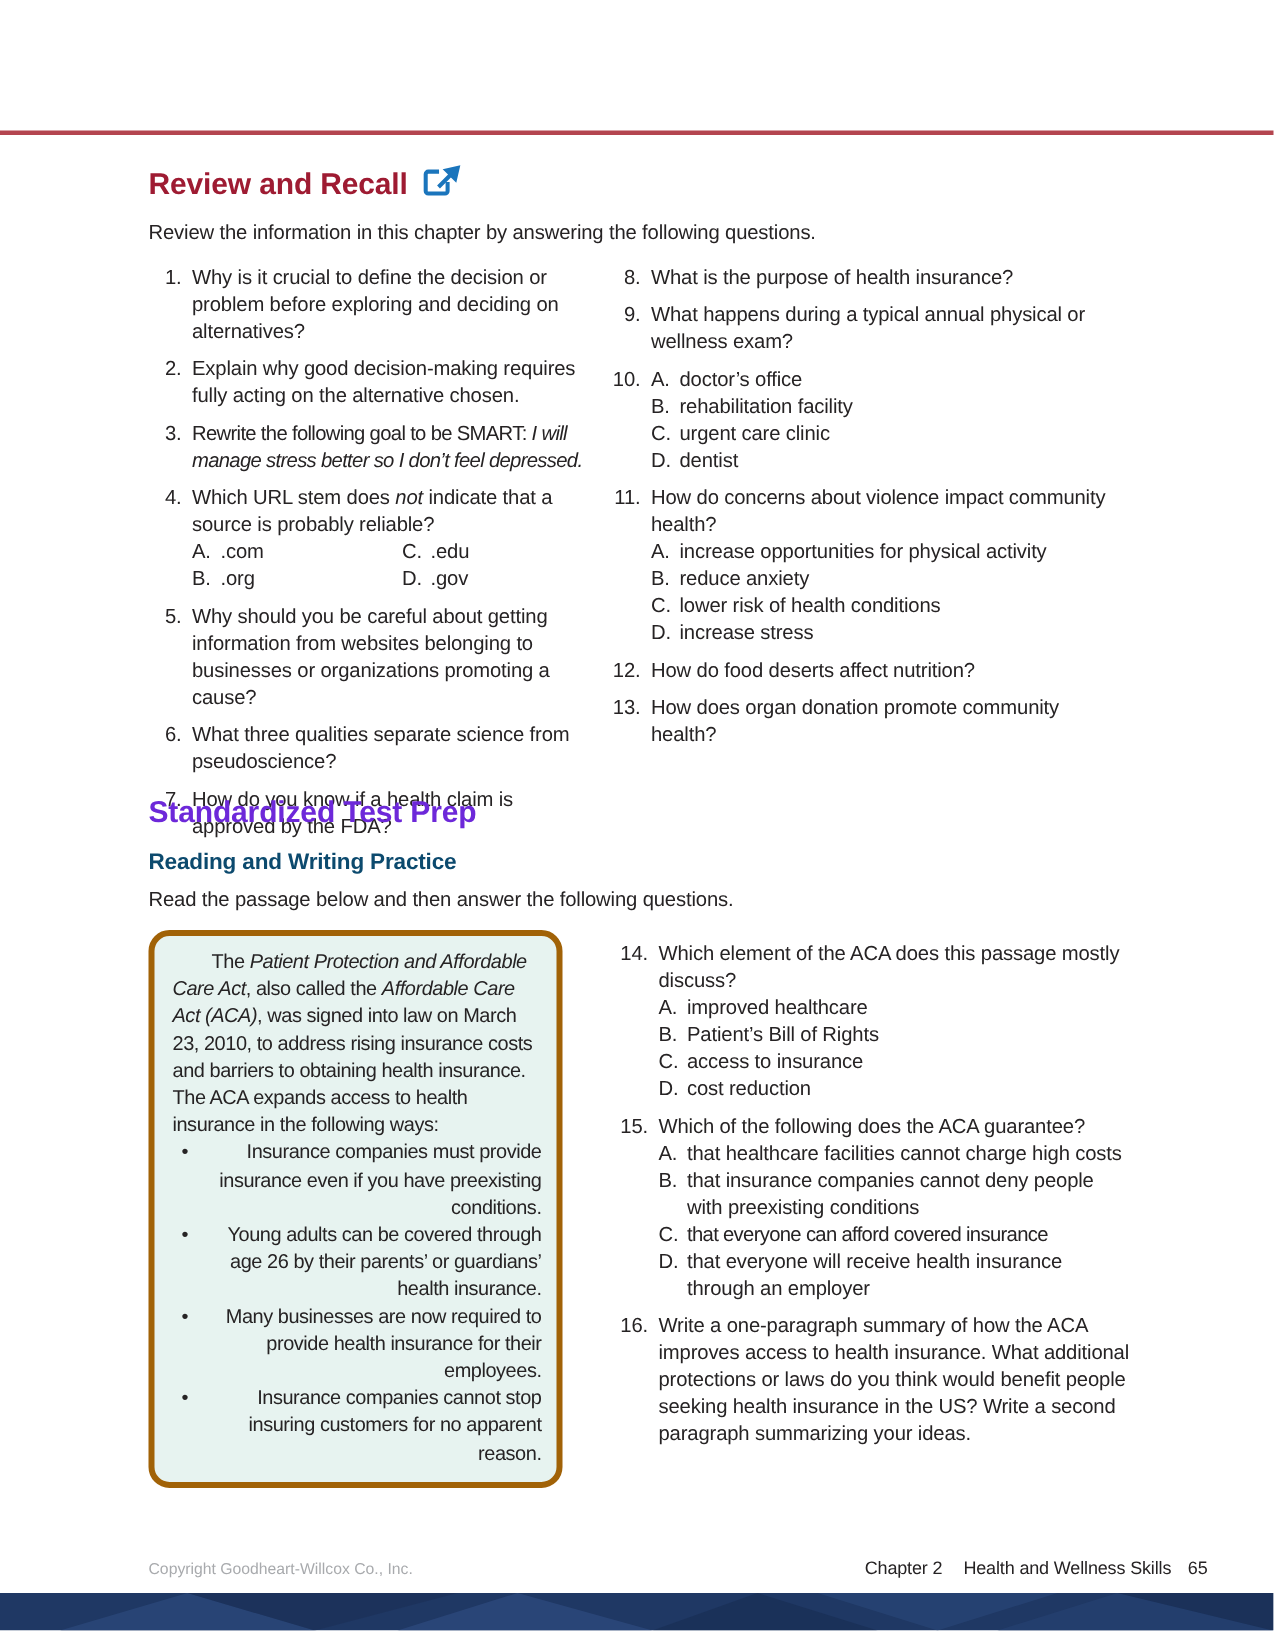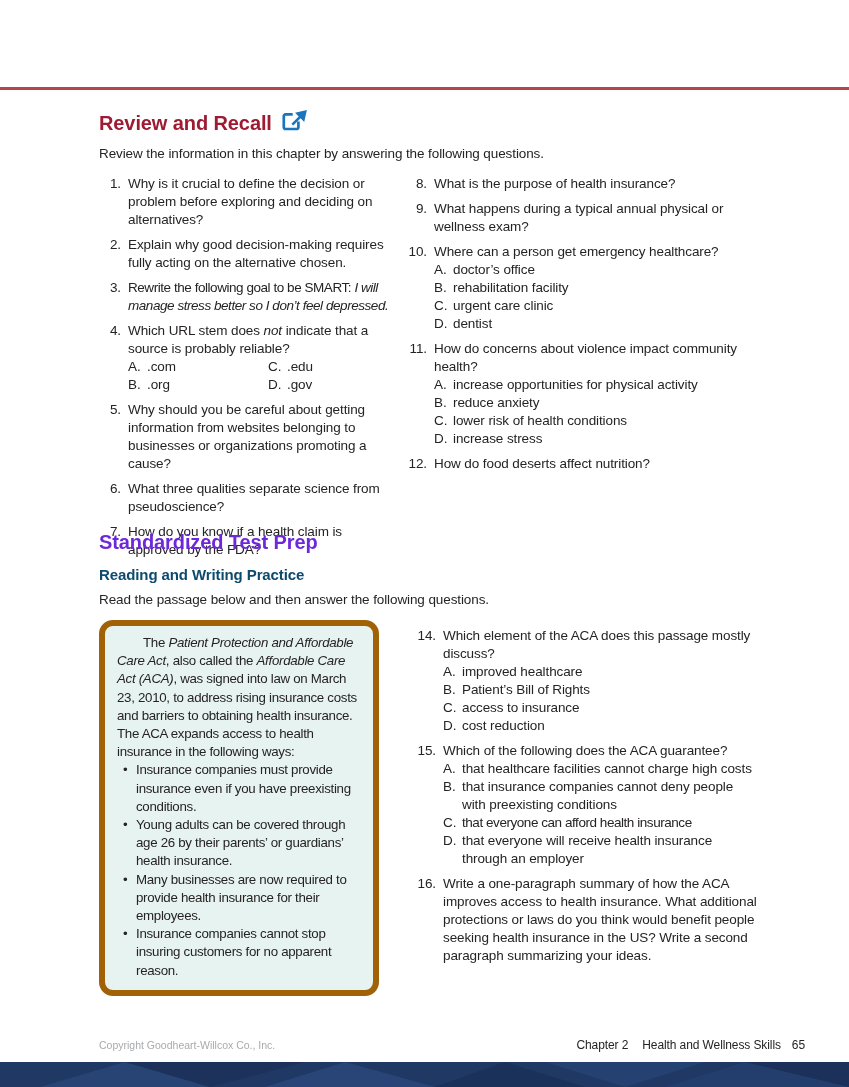--- a/index.html
+++ b/index.html
@@ -33,27 +33,27 @@
   .cond{letter-spacing:-0.45px;}
 
   
   .section-test{position:absolute;top:530px;left:99px;width:707px;}
   .h2{font-size:20px;font-weight:bold;color:#6d28d9;line-height:24px;}
   .h3{font-size:15px;font-weight:bold;color:#0c4a6e;line-height:18px;margin-top:12px;}
   .intro2{margin:7px 0 0 0;font-size:13.5px;line-height:18px;}
   .prow{display:flex;margin-top:11px;align-items:flex-start;}
   .pbox{
     width:246px;flex:none;
-    background:#e7f3f0;border:6px solid #a16207;border-radius:14px;
+    background:#e7f3f0;border:4px solid #a16207;border-radius:14px;
     padding:8px 10px 10px 12px;
     font-size:13.3px;line-height:18.2px;letter-spacing:-0.3px;
   }
   .pbox p{margin:0;text-indent:26px;}
   .pbox ul{margin:0;padding:0 0 0 4px;list-style:none;}
-  .pbox li{position:relative;padding-left:15px;}
+  .pbox li{position:relative;padding-left:15px;text-align:right;}
   .pbox li::before{content:"\2022";position:absolute;left:2px;}
   .pq{width:346px;flex:none;margin-left:35px;margin-top:7px;}
 
   
   .footer{position:absolute;top:1038px;left:99px;width:706px;display:flex;justify-content:space-between;align-items:baseline;}
   .copyright{font-size:10.5px;color:#a8aaad;letter-spacing:0;}
   .folio{font-size:12px;color:#262324;}
   .folio .chap{margin-right:14px;}
   .folio .sect{margin-right:11px;}
   .folio .pageno{font-weight:normal;}
@@ -135,21 +135,20 @@
         <span class="qn">8.</span>
         <div class="qt">What is the purpose of health insurance?</div>
       </div>
       <div class="q">
         <span class="qn">9.</span>
         <div class="qt">What happens during a typical annual physical or wellness exam?</div>
       </div>
       <div class="q">
         <span class="qn">10.</span>
         <div class="qt">
-          <span>Where can a person get emergency healthcare?</span>
           <div class="opt">
               <span class="ol">A.</span>
               <div class="ot">doctor’s office</div>
             </div>
           <div class="opt">
               <span class="ol">B.</span>
               <div class="ot">rehabilitation facility</div>
             </div>
           <div class="opt">
               <span class="ol">C.</span>
@@ -179,20 +178,24 @@
             </div>
           <div class="opt">
               <span class="ol">D.</span>
               <div class="ot">increase stress</div>
             </div>
         </div>
       </div>
       <div class="q">
         <span class="qn">12.</span>
         <div class="qt">How do food deserts affect nutrition?</div>
+      </div>
+      <div class="q">
+        <span class="qn">13.</span>
+        <div class="qt">How does organ donation promote community health?</div>
       </div>
     </div>
   </div>
 </div>
 
 <div class="section-test">
   <div class="h2">Standardized Test Prep</div>
   <div class="h3">Reading and Writing Practice</div>
   <p class="intro2">Read the passage below and then answer the following questions.</p>
 
@@ -238,21 +241,21 @@
           <div class="opt">
               <span class="ol">A.</span>
               <div class="ot">that healthcare facilities cannot charge high costs</div>
             </div>
           <div class="opt">
               <span class="ol">B.</span>
               <div class="ot">that insurance companies cannot deny people with preexisting conditions</div>
             </div>
           <div class="opt">
               <span class="ol">C.</span>
-              <div class="ot cond">that everyone can afford health insurance</div>
+              <div class="ot cond">that everyone can afford covered insurance</div>
             </div>
           <div class="opt">
               <span class="ol">D.</span>
               <div class="ot">that everyone will receive health insurance through an employer</div>
             </div>
         </div>
       </div>
       <div class="q">
         <span class="qn">16.</span>
         <div class="qt">Write a one-paragraph summary of how the ACA improves access to health insurance. What additional protections or laws do you think would benefit people seeking health insurance in the US? Write a second paragraph summarizing your ideas.</div>

